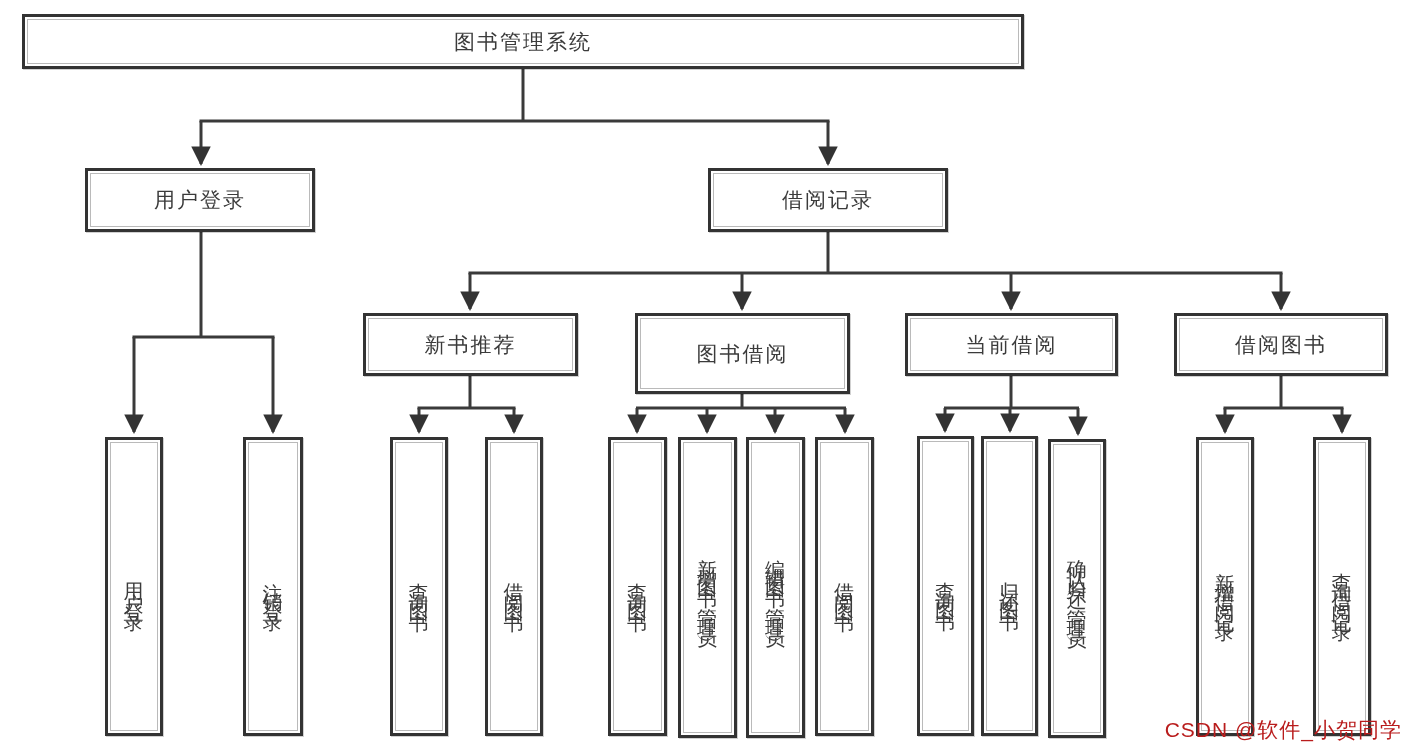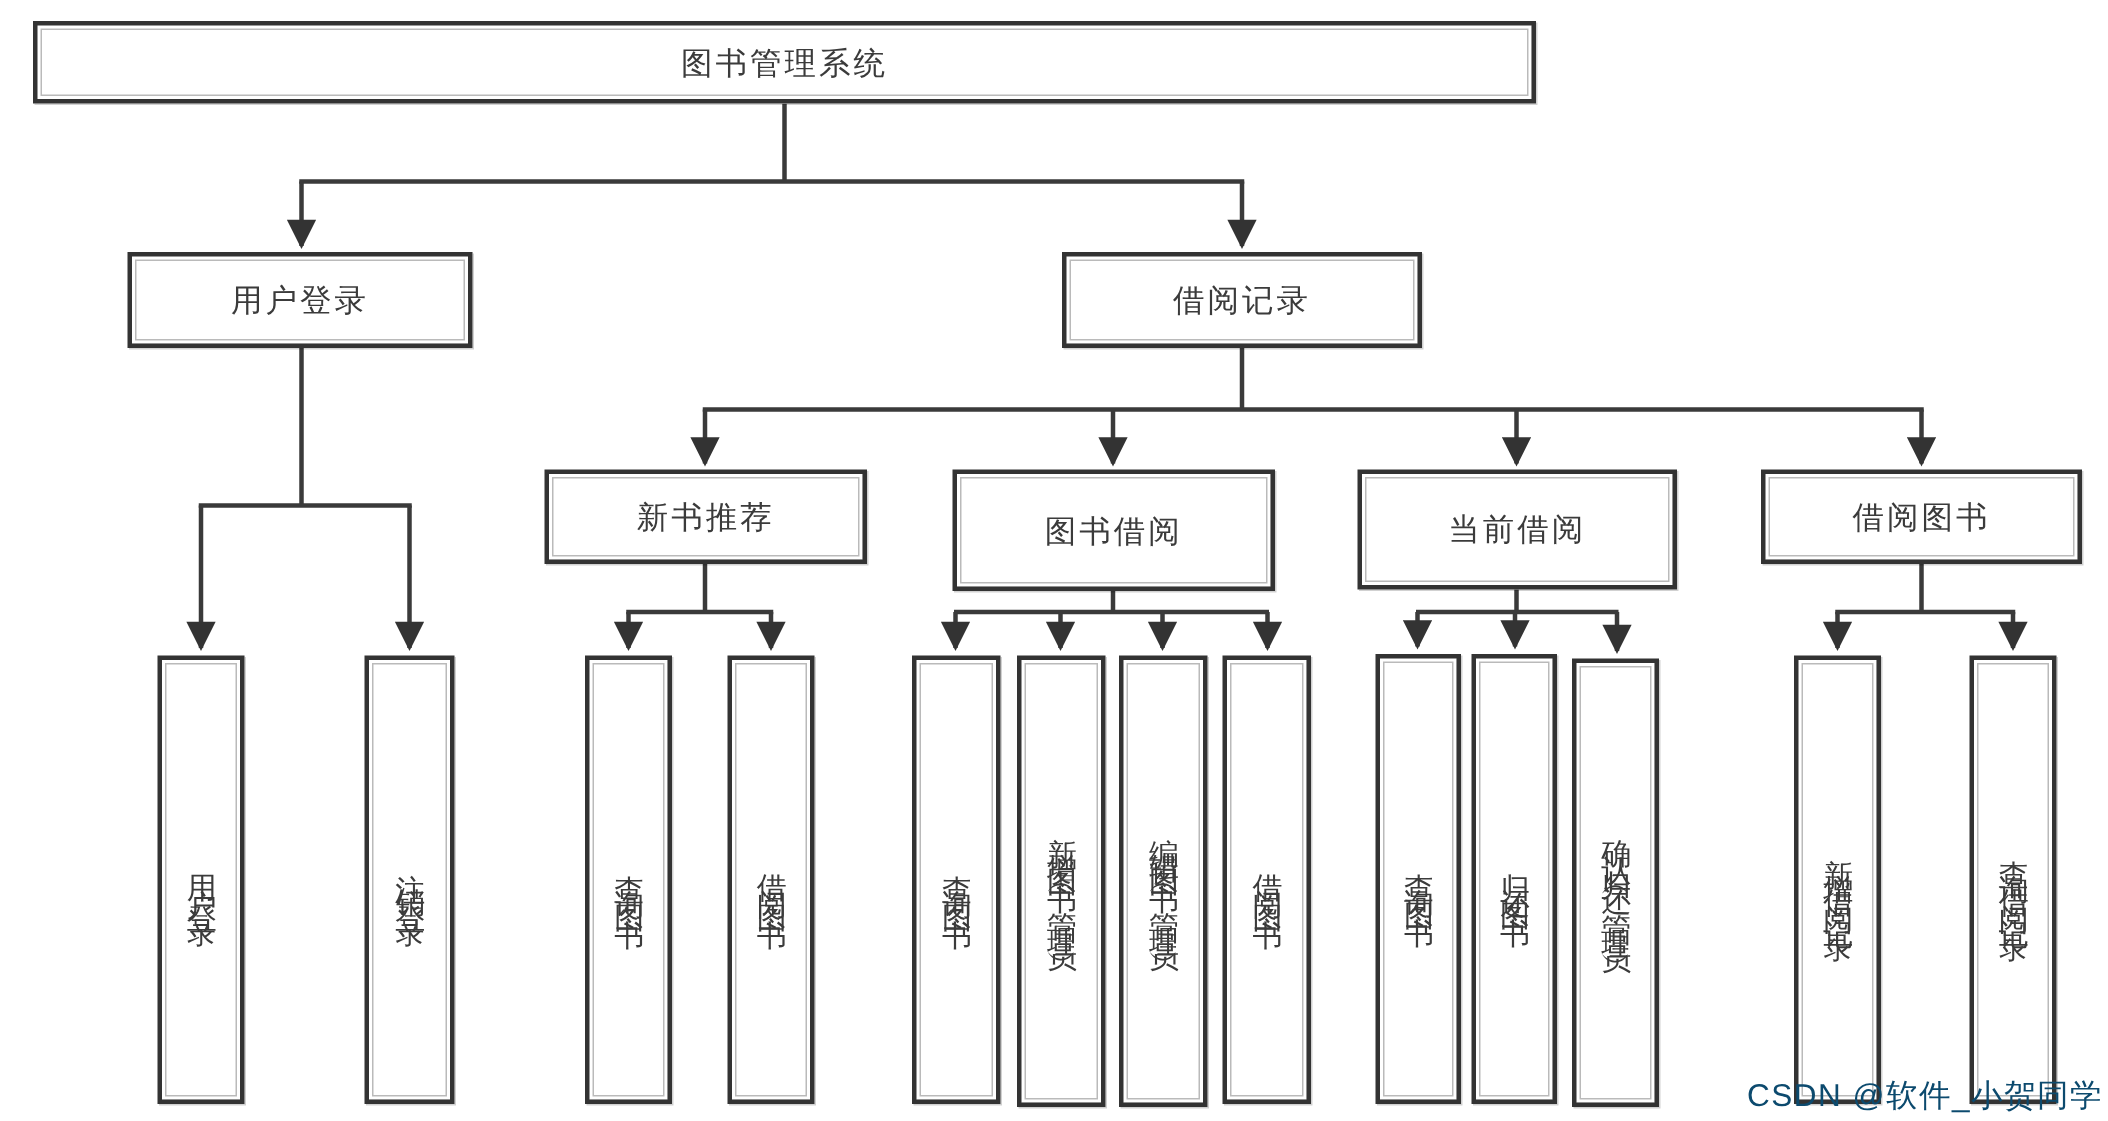--- a/index.html
+++ b/index.html
@@ -36,21 +36,21 @@
     line-height: 1;
     letter-spacing: 10px;
     white-space: nowrap;
   }
   .watermark {
     position: absolute;
     right: 3px;
     bottom: 3px;
     font-size: 21px;
     letter-spacing: 1px;
-    color: #0c4a6e;
+    color: #b91c1c;
     white-space: nowrap;
     pointer-events: none;
   }
 </style>
 </head>
 <body>
 
 <div class="canvas">
 
   <svg class="wires" width="1405" height="747" viewBox="0 0 1405 747">
@@ -113,21 +113,21 @@
   <div class="box" style="left:708px; top:168px; width:240px; height:64px;">
     <span class="hlabel">借阅记录</span>
   </div>
 
   <div class="box" style="left:363px; top:313px; width:215px; height:63px;justify-content:center;">
     <span class="hlabel">新书推荐</span>
   </div>
   <div class="box" style="left:635px; top:313px; width:215px; height:81px;">
     <span class="hlabel">图书借阅</span>
   </div>
-  <div class="box" style="left:905px; top:313px; width:213px; height:80px;">
+  <div class="box" style="left:905px; top:313px; width:213px; height:63px;">
     <span class="hlabel">当前借阅</span>
   </div>
   <div class="box" style="left:1174px; top:313px; width:214px; height:63px;">
     <span class="hlabel">借阅图书</span>
   </div>
 
   <div class="box leaf" style="left:105px; top:437px; width:58px; height:299px;">
     <span class="vlabel">用户登录</span>
   </div>
   <div class="box leaf" style="left:243px; top:437px; width:60px; height:299px;">

